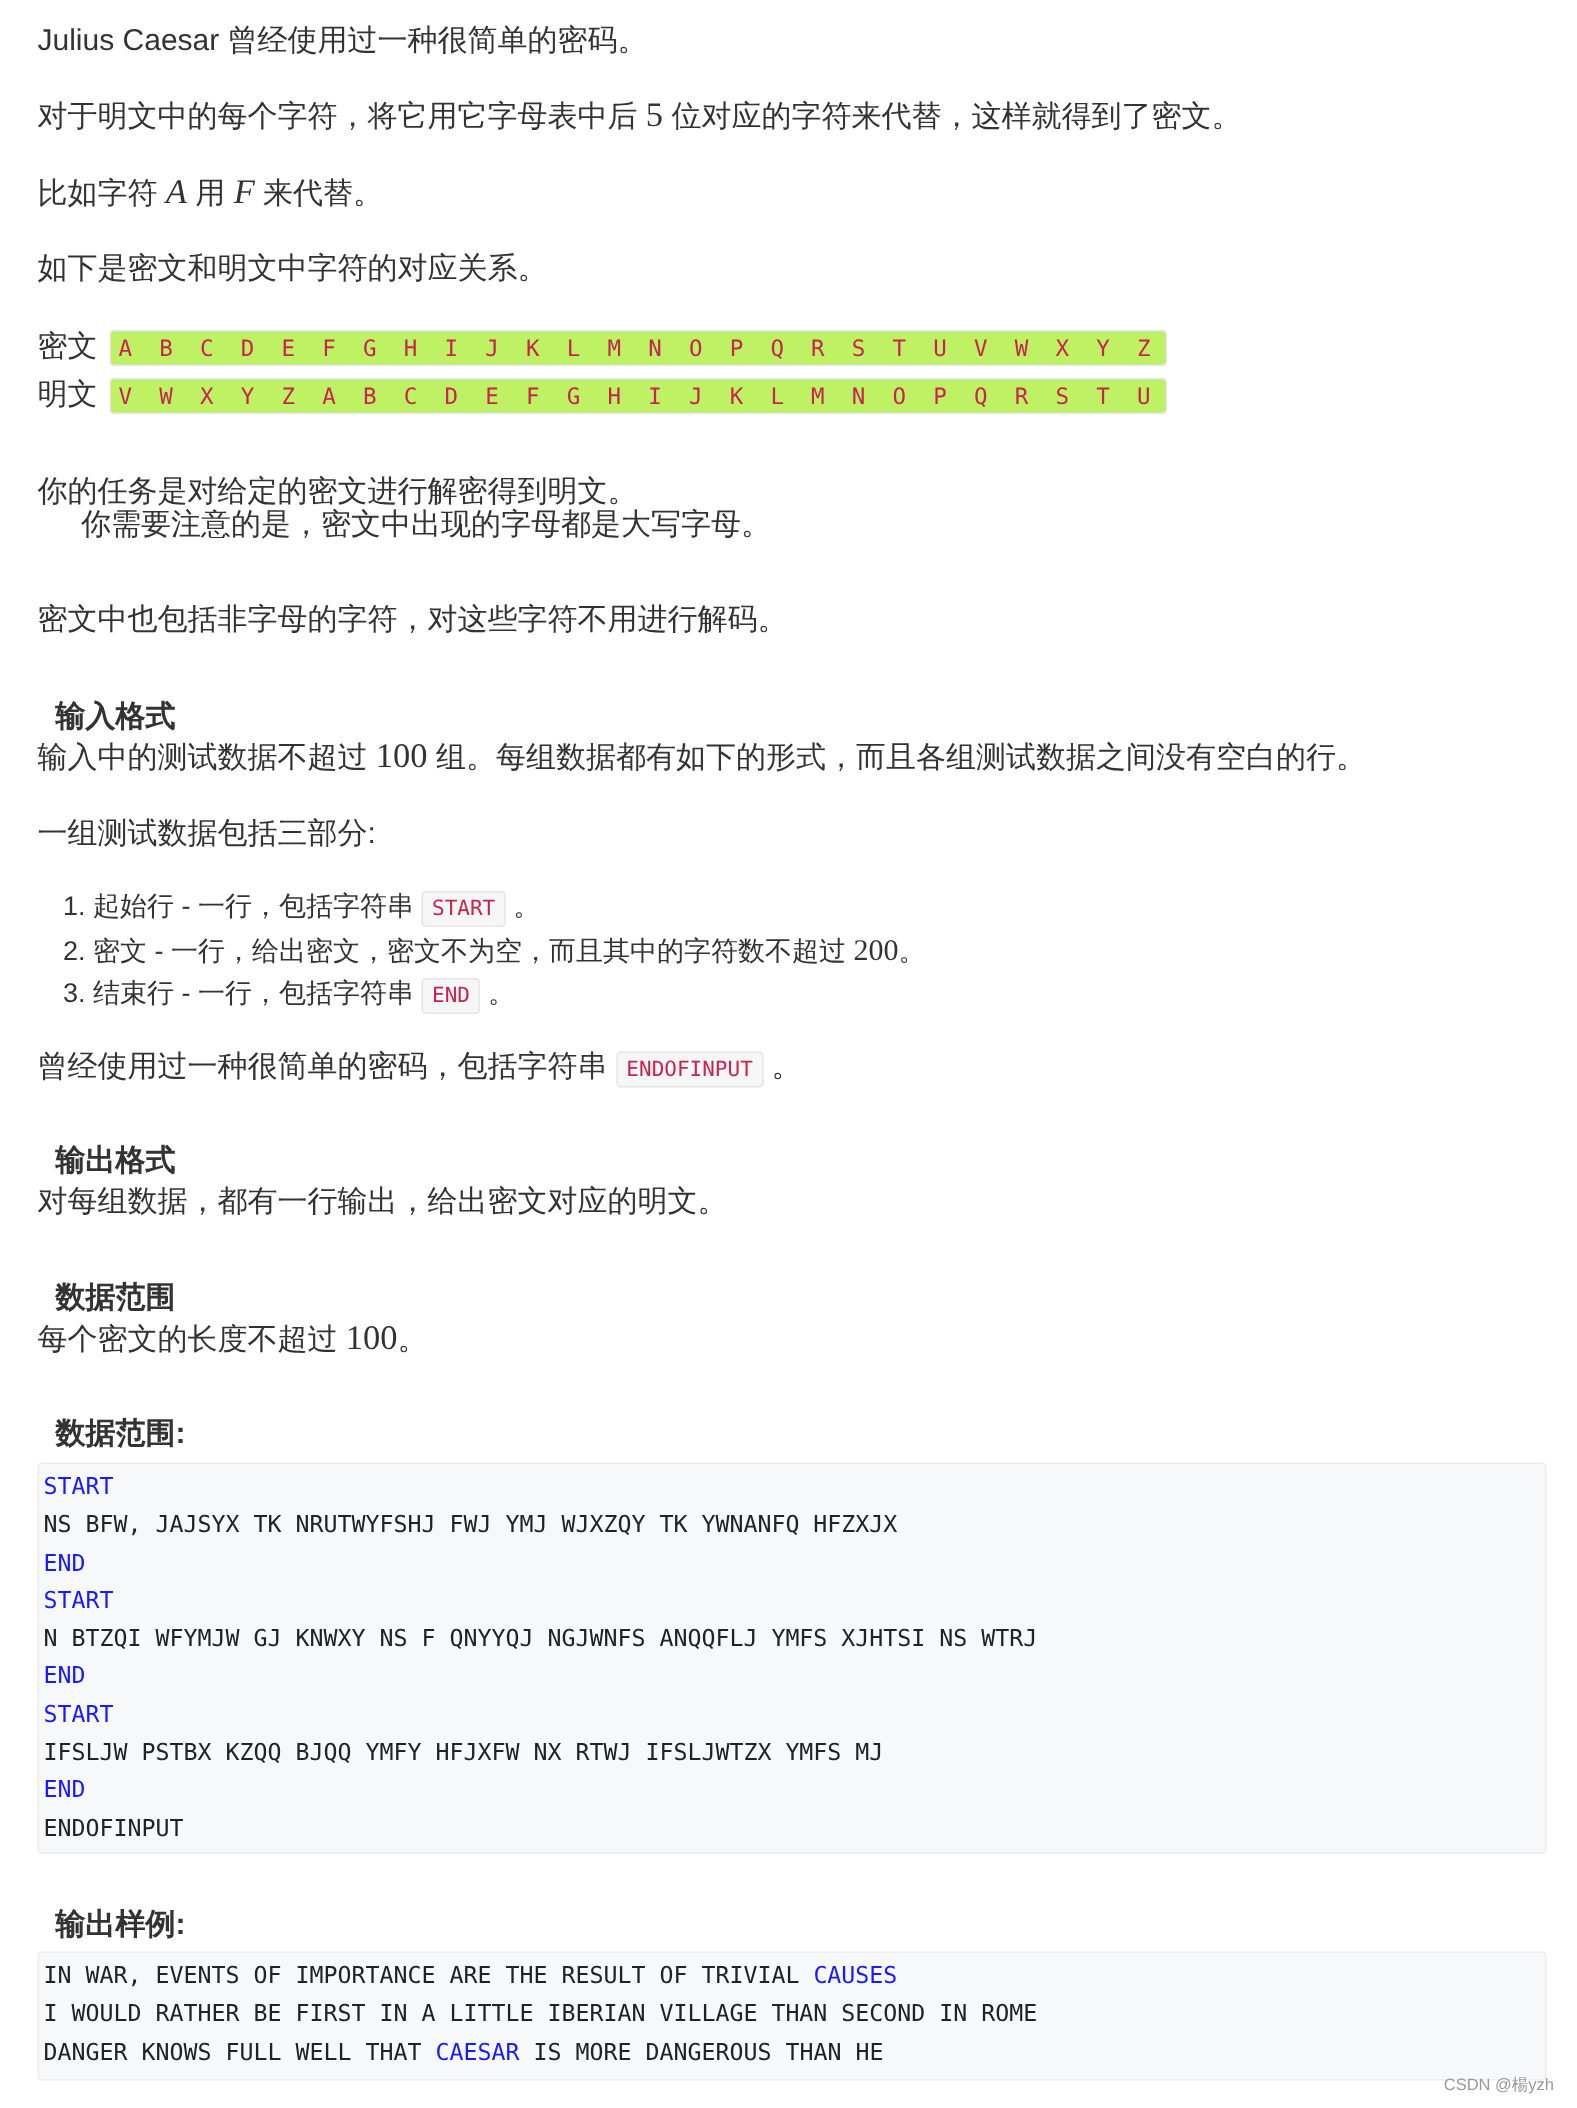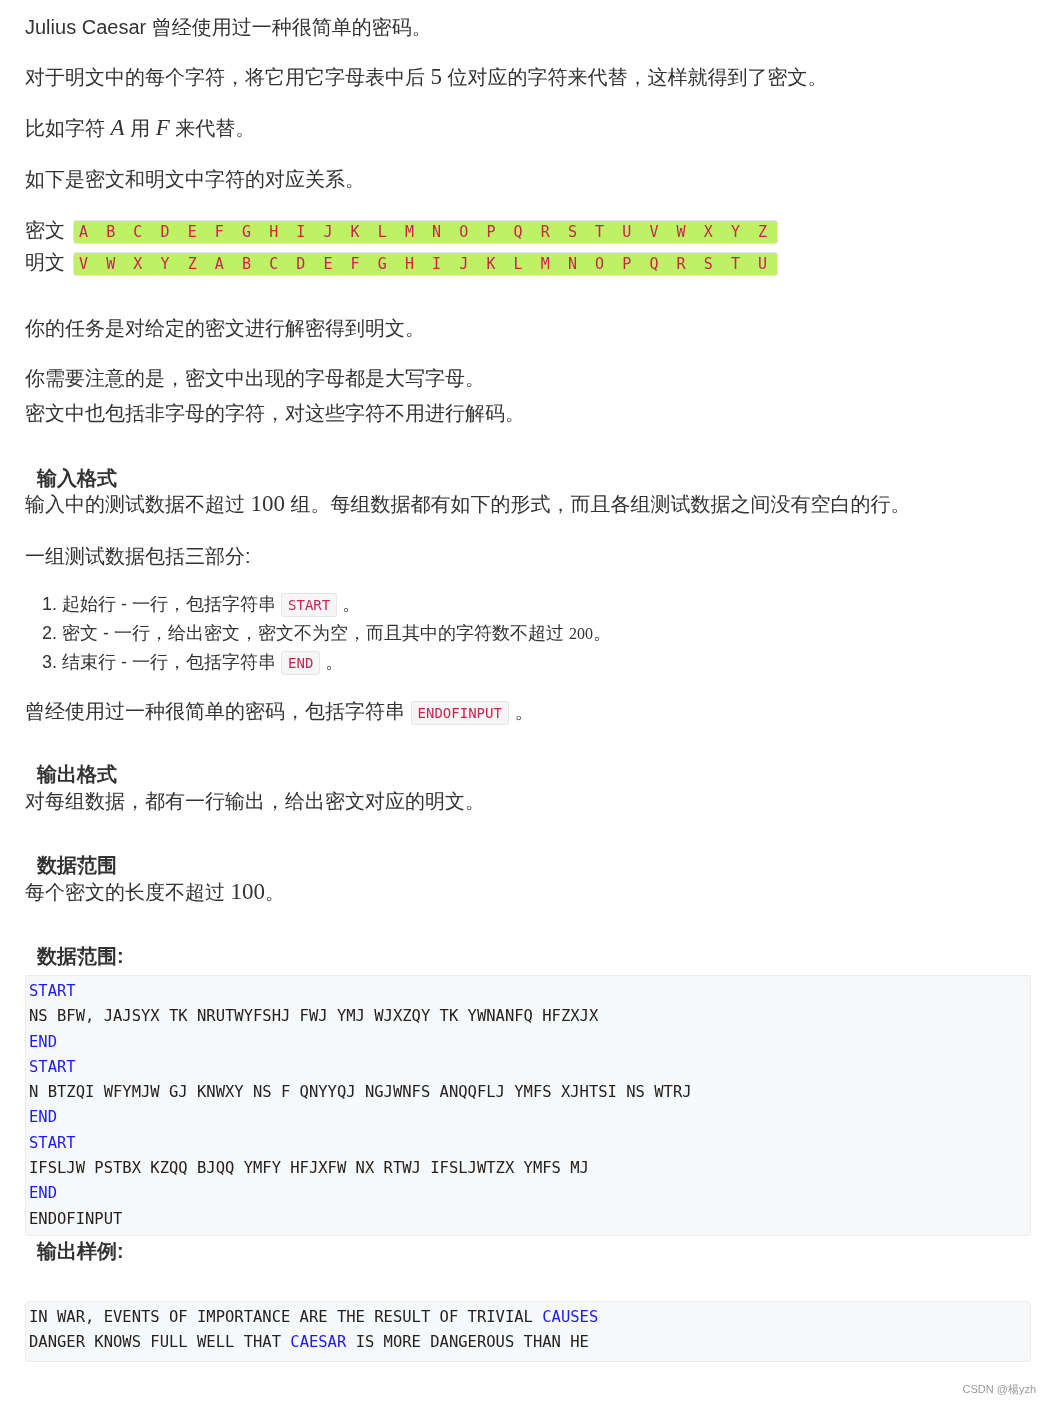--- a/index.html
+++ b/index.html
@@ -41,30 +41,30 @@
   <div class="table-row" style="top:218px;">
     <span class="table-label">密文</span>
     <span class="alpha">A B C D E F G H I J K L M N O P Q R S T U V W X Y Z</span>
   </div>
   <div class="table-row" style="top:250px;">
     <span class="table-label">明文</span>
     <span class="alpha">V W X Y Z A B C D E F G H I J K L M N O P Q R S T U</span>
   </div>
 
   <p class="abs" style="top:313px;">你的任务是对给定的密文进行解密得到明文。</p>
-  <p class="abs" style="top:363px;">你需要注意的是，密文中出现的字母都是大写字母。</p>
+  <p class="abs" style="top:335px;margin-left:29px;">你需要注意的是，密文中出现的字母都是大写字母。</p>
   <p class="abs" style="top:398px;">密文中也包括非字母的字符，对这些字符不用进行解码。</p>
 
   <h4 style="top:451px;">输入格式</h4>
   <p class="abs" style="top:489px;"><span>输入中的测试数据不超过 </span><span class="math">100</span><span> 组。每组数据都有如下的形式，而且各组测试数据之间没有空白的行。</span></p>
   <p class="abs" style="top:541px;">一组测试数据包括三部分:</p>
 
   <ol style="top:590px;">
     <li><span>1.</span> <span>起始行 - 一行，包括字符串 </span><code class="inline-code">START</code><span> 。</span></li>
-    <li><span>2.</span> <span>密文 - 一行，给出密文，密文不为空，而且其中的字符数不超过 </span><span class="math" style="font-size:16px;">200</span><span>。</span></li>
+    <li><span>2.</span> <span>密文 - 一行，给出密文，密文不为空，而且其中的字符数不超过 </span><span class="math" style="font-size:20px;">200</span><span>。</span></li>
     <li><span>3.</span> <span>结束行 - 一行，包括字符串 </span><code class="inline-code">END</code><span> 。</span></li>
   </ol>
 
   <p class="abs" style="top:696px;"><span>曾经使用过一种很简单的密码，包括字符串 </span><code class="inline-code">ENDOFINPUT</code><span> 。</span></p>
 
   <h4 style="top:747px;">输出格式</h4>
   <p class="abs" style="top:786px;">对每组数据，都有一行输出，给出密文对应的明文。</p>
 
   <h4 style="top:838px;">数据范围</h4>
   <p class="abs" style="top:877px;"><span>每个密文的长度不超过 </span><span class="math">100</span><span>。</span></p>
@@ -76,20 +76,21 @@
     <div class="ln kw">END</div>
     <div class="ln kw">START</div>
     <div class="ln">N BTZQI WFYMJW GJ KNWXY NS F QNYYQJ NGJWNFS ANQQFLJ YMFS XJHTSI NS WTRJ</div>
     <div class="ln kw">END</div>
     <div class="ln kw">START</div>
     <div class="ln">IFSLJW PSTBX KZQQ BJQQ YMFY HFJXFW NX RTWJ IFSLJWTZX YMFS MJ</div>
     <div class="ln kw">END</div>
     <div class="ln">ENDOFINPUT</div>
   </div>
 
-  <h4 style="top:1224px;">输出样例:</h4>
+  <h4 style="top:1256px;">输出样例:</h4>
   <div class="codeblock" style="top:1301px; padding:3px 0 5px 0;">
     <div class="ln"><span>IN WAR, EVENTS OF IMPORTANCE ARE THE RESULT OF TRIVIAL </span><span class="kw">CAUSES</span></div>
+    <div class="ln">I WOULD RATHER BE FIRST IN A LITTLE IBERIAN VILLAGE THAN SECOND IN ROME</div>
     <div class="ln"><span>DANGER KNOWS FULL WELL THAT </span><span class="kw">CAESAR</span><span> IS MORE DANGEROUS THAN HE</span></div>
   </div>
 </div>
 
 <div class="footer">CSDN @楊yzh</div>
 
 </body></html>

